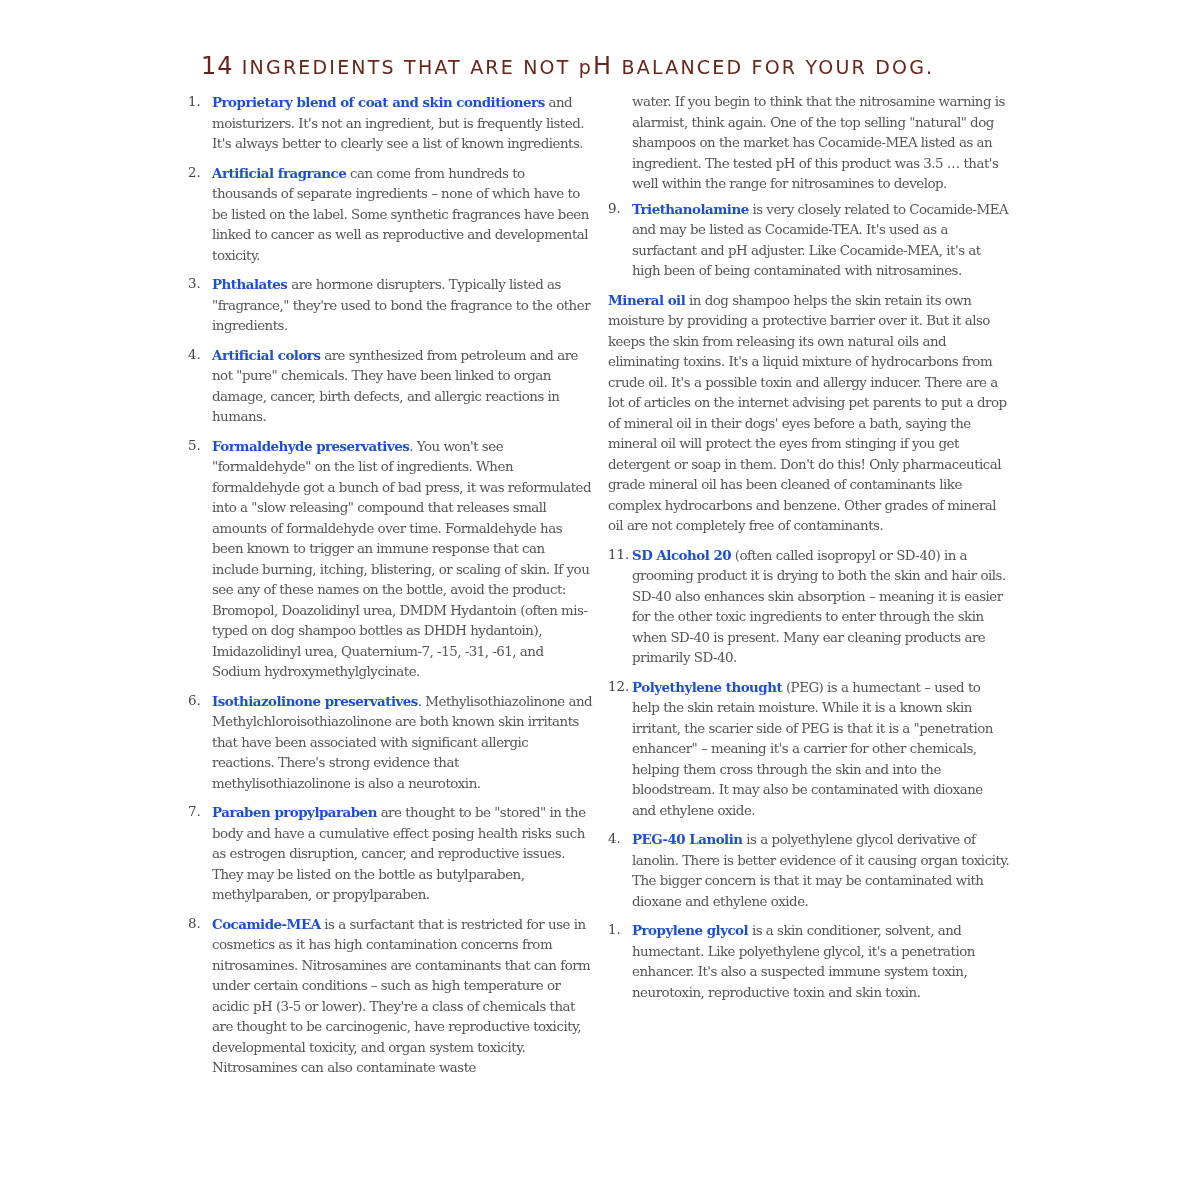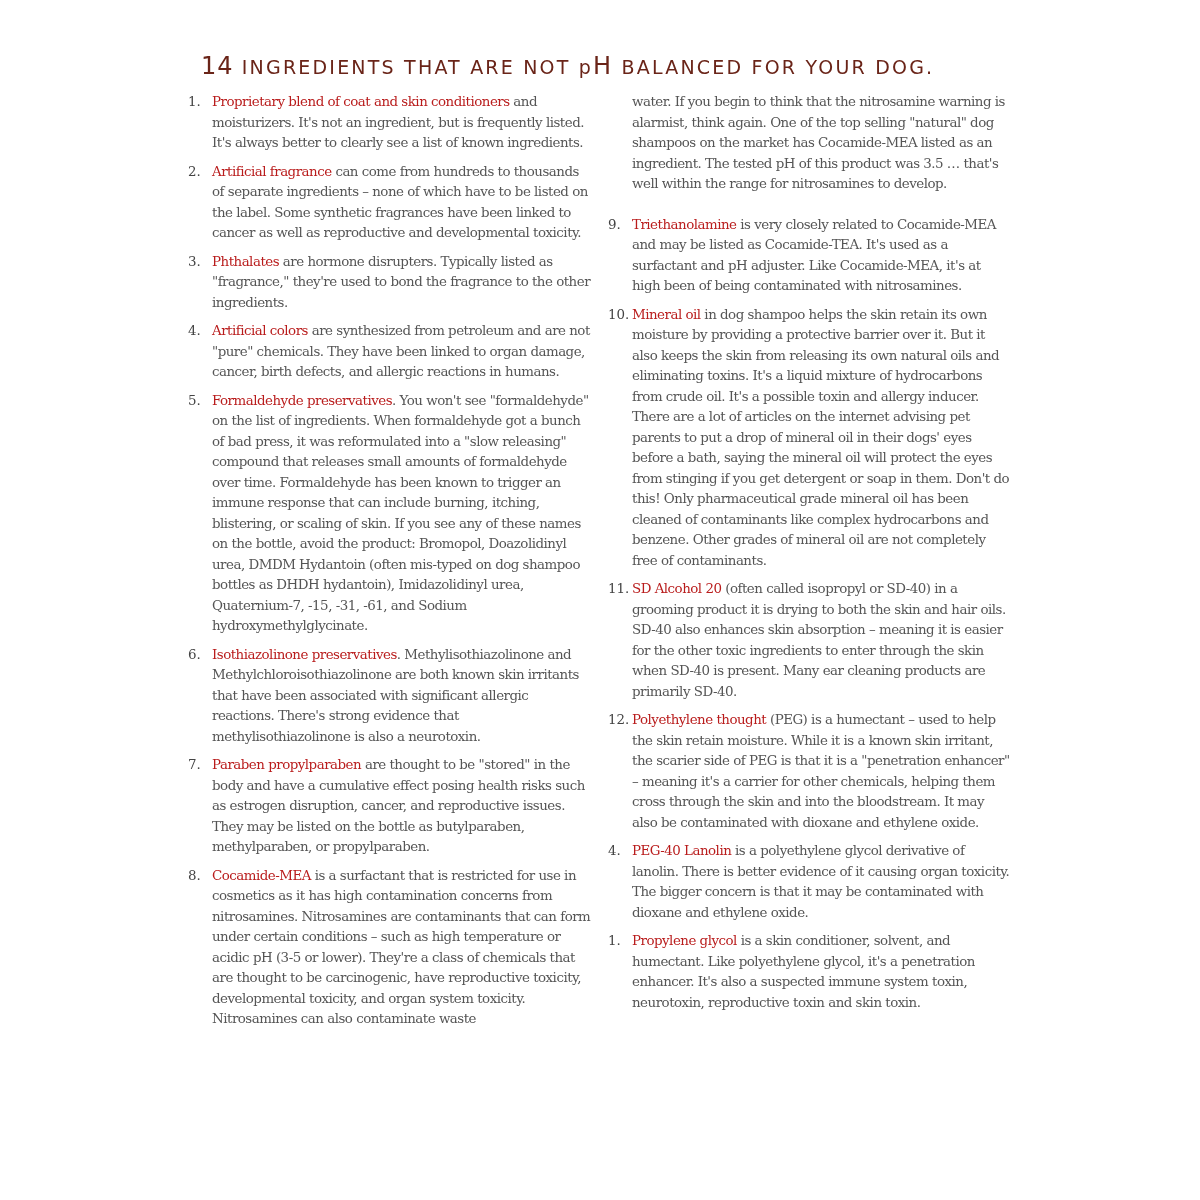--- a/index.html
+++ b/index.html
@@ -16,22 +16,22 @@
   .col-right { left: 608px; width: 402px; }
   .item { display: flex; margin-bottom: 8px; }
   .num-label {
     width: 24px; flex: none; font-family: "DejaVu Serif", serif;
     font-size: 13.4px; line-height: 20.5px; color: #444;
   }
   .body {
     font-family: "DejaVu Serif", serif; font-size: 13.4px; line-height: 20.5px;
     color: #555; letter-spacing: -0.5px;
   }
-  .body b { color: #b91c1c; font-weight: normal; }
-  .cont { padding-left: 24px; margin-bottom: 20px; }
+  .body b { color: #1d4ed8; font-weight: bold; }
+  .cont { padding-left: 24px; margin-bottom: 4px; }
 </style>
 </head>
 <body>
 
 <div class="title" style="text-transform: uppercase; margin-left: 8px;">
   <span class="num">14</span><span> ingredients that are not </span><span style="text-transform:none;">p</span><span class="big">H</span><span> balanced for your dog.</span>
 </div>
 
 <div class="col col-left">
   <div class="item">
@@ -68,21 +68,20 @@
     </div>
 </div>
 
 <div class="col col-right">
   <div class="body cont"><span>water. If you begin to think that the nitrosamine warning is alarmist, think again. One of the top selling "natural" dog shampoos on the market has Cocamide-MEA listed as an ingredient. The tested pH of this product was 3.5 … that's well within the range for nitrosamines to develop.</span></div>
   <div class="item">
       <span class="num-label">9.</span>
       <div class="body"><b>Triethanolamine</b><span> is very closely related to Cocamide-MEA and may be listed as Cocamide-TEA. It's used as a surfactant and pH adjuster. Like Cocamide-MEA, it's at high been of being contaminated with nitrosamines.</span></div>
     </div>
   <div class="item">
-      <span class="num-label">10.</span>
       <div class="body"><b>Mineral oil</b><span> in dog shampoo helps the skin retain its own moisture by providing a protective barrier over it. But it also keeps the skin from releasing its own natural oils and eliminating toxins. It's a liquid mixture of hydrocarbons from crude oil. It's a possible toxin and allergy inducer. There are a lot of articles on the internet advising pet parents to put a drop of mineral oil in their dogs' eyes before a bath, saying the mineral oil will protect the eyes from stinging if you get detergent or soap in them. Don't do this! Only pharmaceutical grade mineral oil has been cleaned of contaminants like complex hydrocarbons and benzene. Other grades of mineral oil are not completely free of contaminants.</span></div>
     </div>
   <div class="item">
       <span class="num-label">11.</span>
       <div class="body"><b>SD Alcohol 20</b><span> (often called isopropyl or SD-40) in a grooming product it is drying to both the skin and hair oils. SD-40 also enhances skin absorption – meaning it is easier for the other toxic ingredients to enter through the skin when SD-40 is present. Many ear cleaning products are primarily SD-40.</span></div>
     </div>
   <div class="item">
       <span class="num-label">12.</span>
       <div class="body"><b>Polyethylene thought</b><span> (PEG) is a humectant – used to help the skin retain moisture. While it is a known skin irritant, the scarier side of PEG is that it is a "penetration enhancer" – meaning it's a carrier for other chemicals, helping them cross through the skin and into the bloodstream. It may also be contaminated with dioxane and ethylene oxide.</span></div>
     </div>

